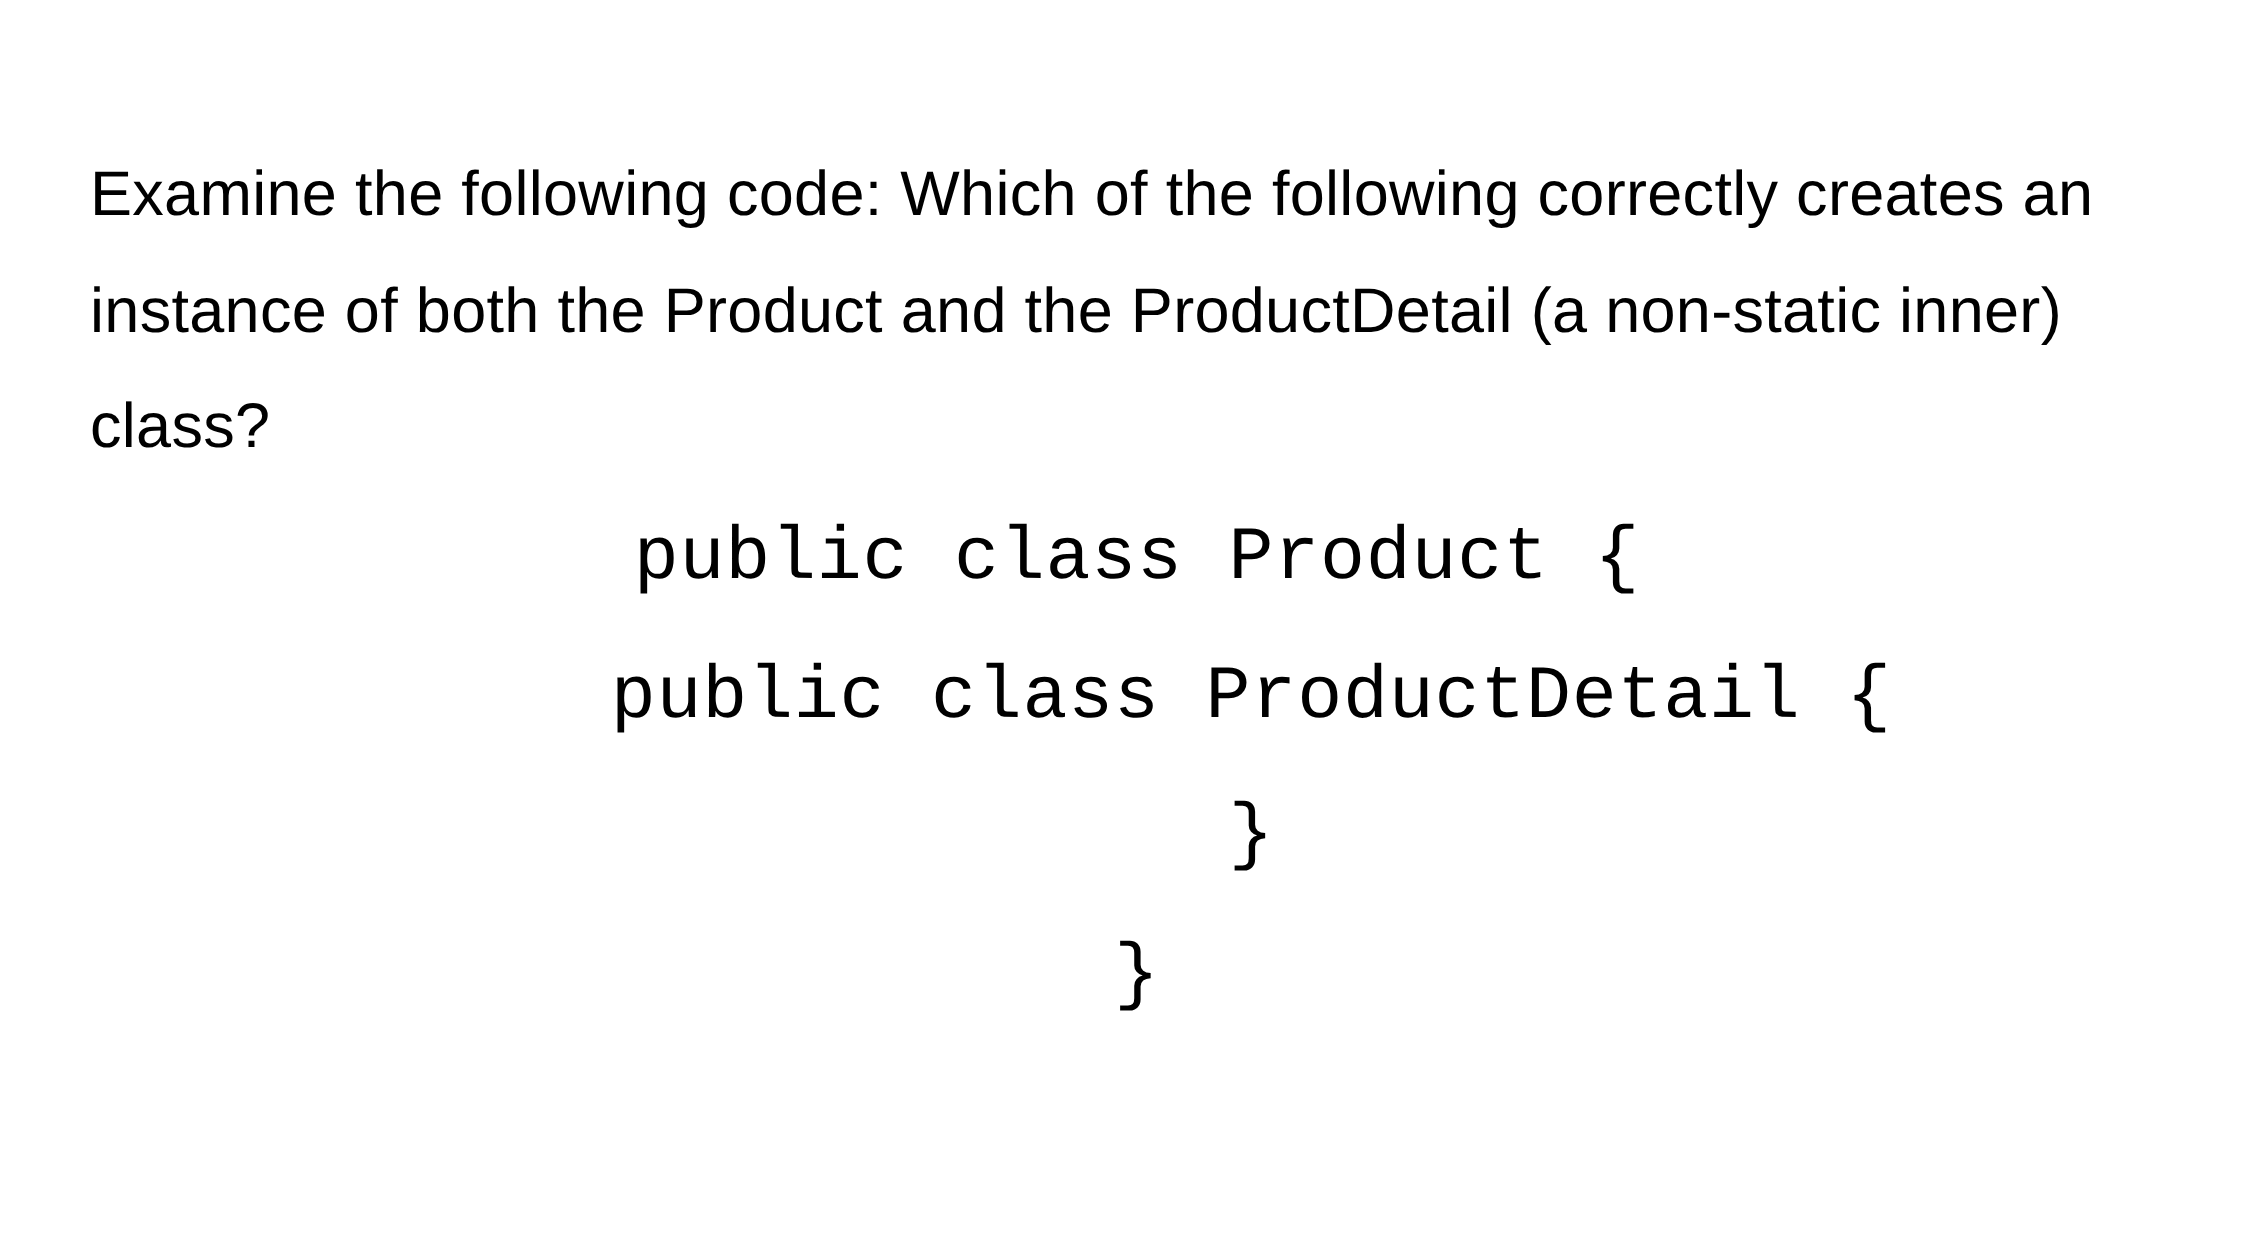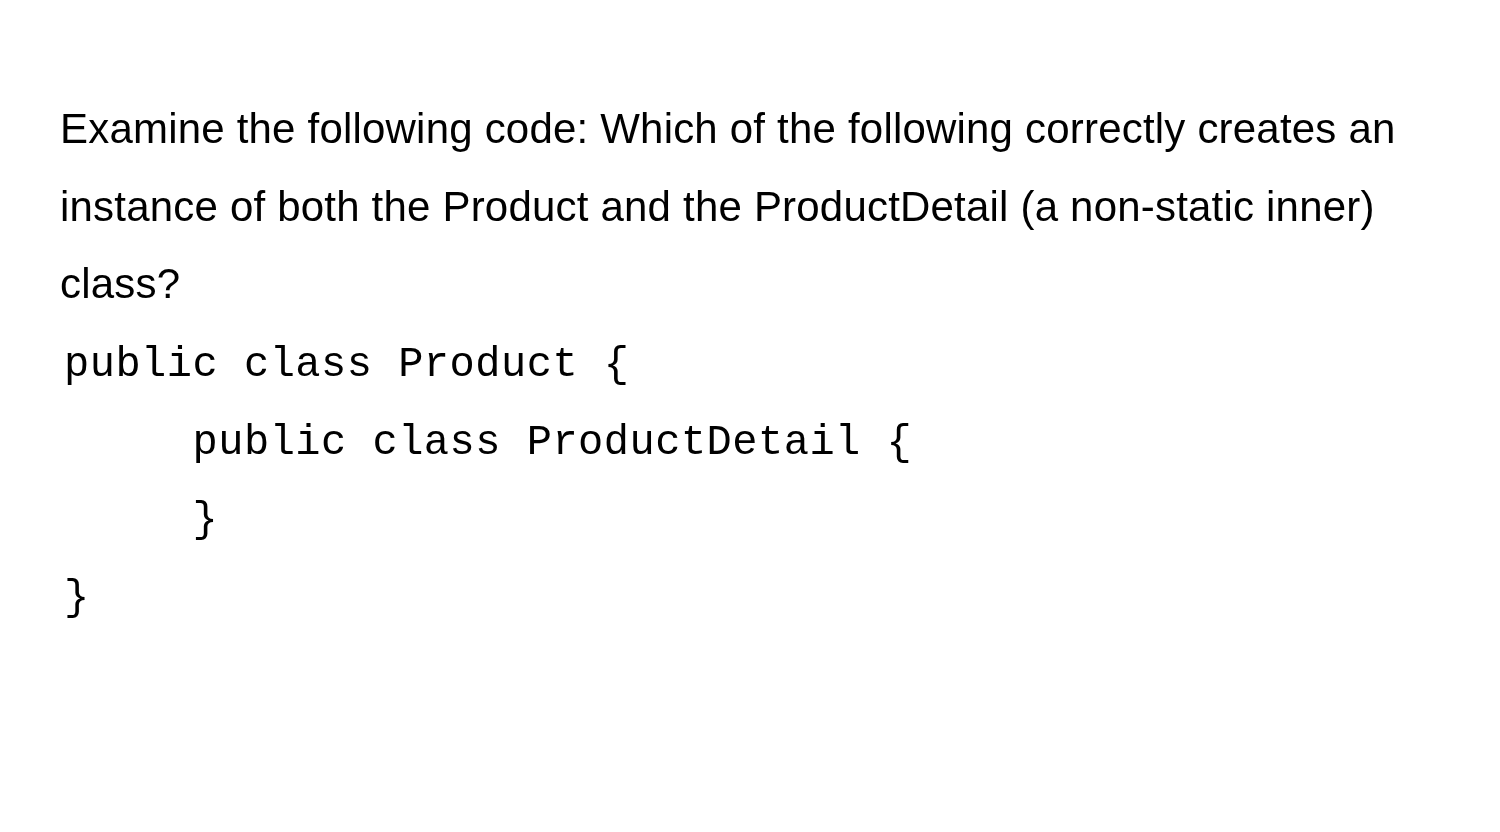--- a/index.html
+++ b/index.html
@@ -15,25 +15,26 @@
       padding: 78px 48px 48px 48px;
     }
     .question-text {
       font-size: 42px;
       line-height: 1.85;
       color: #000000;
       letter-spacing: 0.2px;
     }
     .code-block {
       font-family: "Courier New", Courier, monospace;
-      font-size: 42px;
+      font-size: 50px;
       line-height: 1.85;
       color: #000000;
       white-space: pre;
       letter-spacing: 0.5px;
+      text-align: center;
     }
   </style>
 </head>
 <body>
 
 <div class="question-text">Examine the following code: Which of the following correctly creates an instance of both the Product and the ProductDetail (a non-static inner) class?</div>
 <div class="code-block"><span>public class Product {</span>
 <span>     public class ProductDetail {</span>
 <span>     }</span>
 <span>}</span></div>

